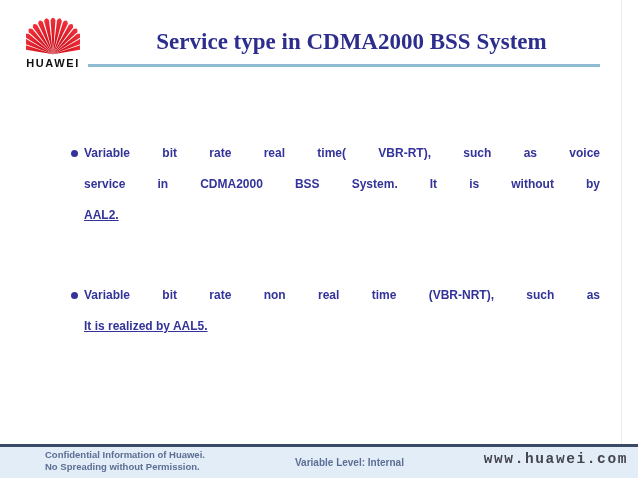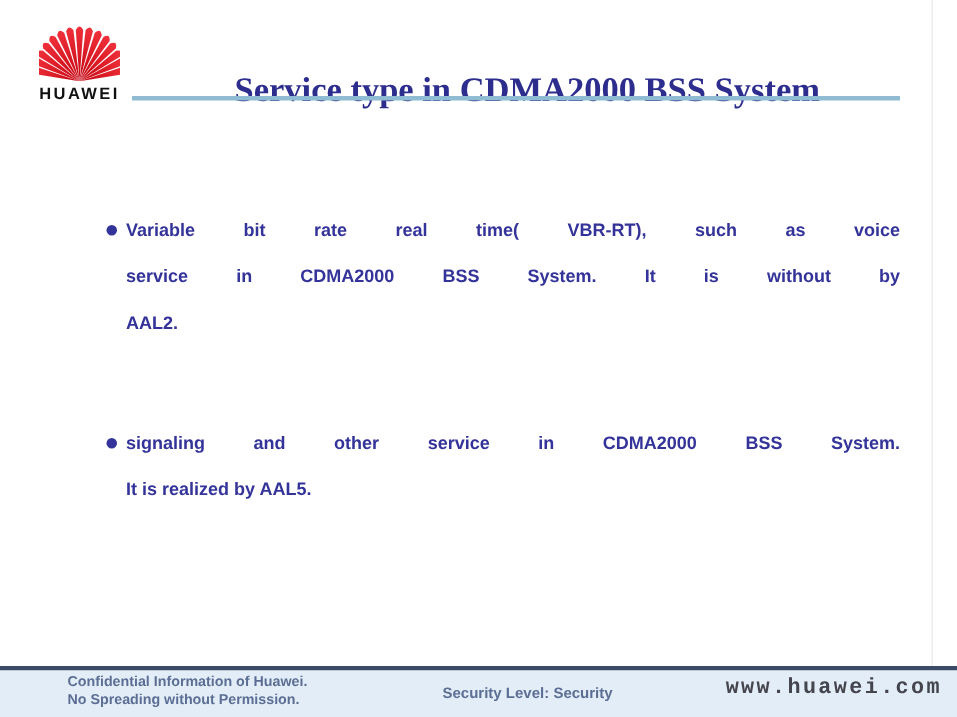--- a/index.html
+++ b/index.html
@@ -47,21 +47,20 @@
     position: absolute;
     left: 85px;
     right: 20px;
     top: 29px;
     text-align: center;
     font-family: "Liberation Serif", serif;
     font-weight: bold;
     font-size: 23px;
     color: var(--title-navy, #2D2D8E);
     white-space: nowrap;
-    margin-top: 18px;
   }
   .title-underline {
     position: absolute;
     left: 88px;
     top: 64px;
     width: 512px;
     height: 2.5px;
     background: var(--divider-teal, #8FBCD2);
   }
 
@@ -88,20 +87,21 @@
   }
   .bullet-lines { margin-left: 13px; }
   .bullet-line {
     text-align: justify;
     text-align-last: justify;
     white-space: nowrap;
   }
   .bullet-line.last {
     text-align: center;
     text-align-last: left;
+    text-decoration: underline;
   }
 
   
   .footer-rule {
     position: absolute;
     left: 0;
     top: 444px;
     width: 638px;
     height: 3px;
     background: var(--footer-line, #3A4A66);
@@ -187,30 +187,30 @@
     <div class="bullet-lines">
       <div class="bullet-line">Variable bit rate real time( VBR-RT), such as voice</div>
       <div class="bullet-line">service in CDMA2000 BSS System. It is without by</div>
       <div class="bullet-line last">AAL2.</div>
     </div>
   </div>
 
   <div class="bullet-item second">
     <span class="bullet-dot"></span>
     <div class="bullet-lines">
-      <div class="bullet-line">signaling and other service in CDMA2000 BSS System.</div>
+      <div class="bullet-line">Variable bit rate non real time (VBR-NRT), such as</div>
       <div class="bullet-line last">It is realized by AAL5.</div>
     </div>
   </div>
 
   <div class="footer-rule"></div>
   <div class="footer-band"></div>
 
   <div class="footer-confidential">
     <div>Confidential Information of Huawei.</div>
     <div>No Spreading without Permission.</div>
   </div>
 
-  <div class="footer-security">Security Level: Security</div>
+  <div class="footer-security">Variable Level: Internal</div>
 
   <div class="footer-website">www.huawei.com</div>
 
 </div>
 
 </body></html>

